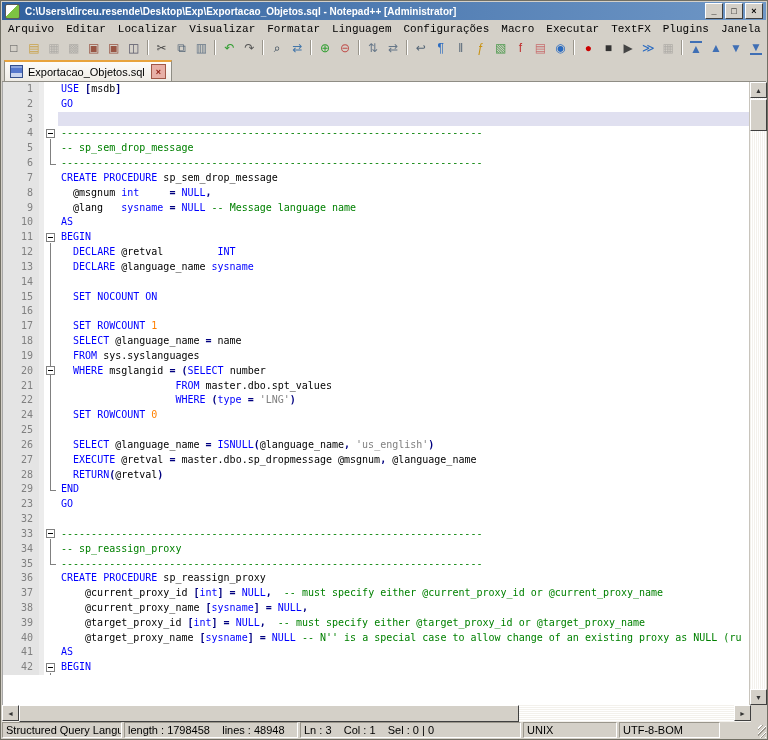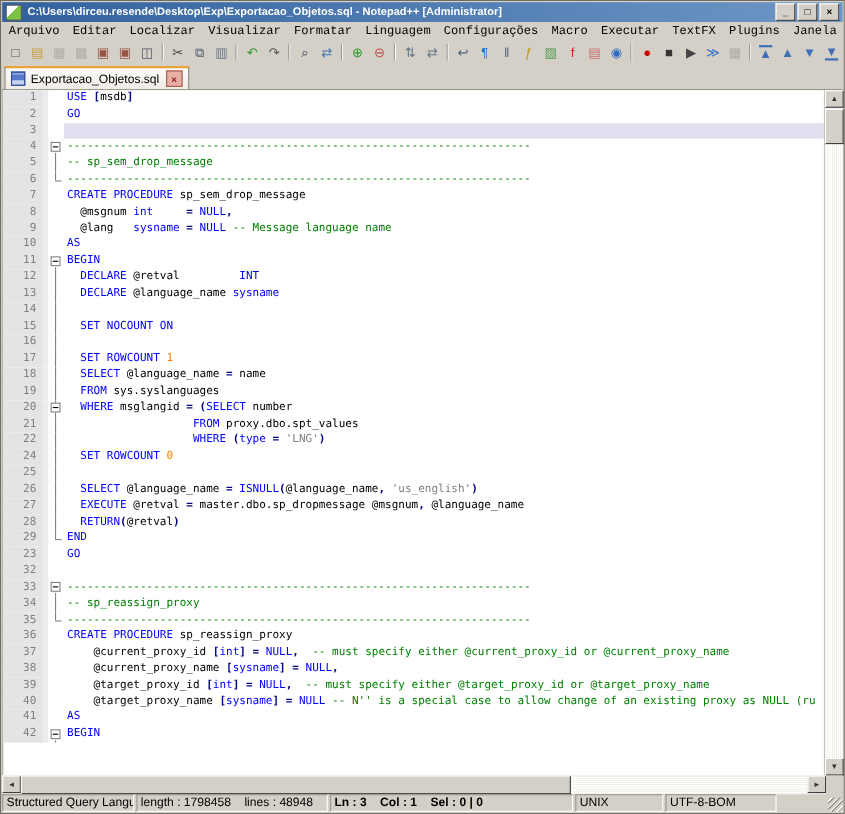--- a/index.html
+++ b/index.html
@@ -360,21 +360,21 @@
           <span class="bm"></span>
           <span class="fold f-ol">
             <span class="fbox"></span>
           </span>
           <span class="code"><span>  </span><span class="tok-k">WHERE</span><span> msglangid </span><span class="tok-o">=</span><span> </span><span class="tok-o">(</span><span class="tok-k">SELECT</span><span> number</span></span>
         </div>
         <div class="line">
           <span class="ln">21</span>
           <span class="bm"></span>
           <span class="fold f-l"></span>
-          <span class="code"><span>                   </span><span class="tok-k">FROM</span><span> proxy.dbo.spt_values</span></span>
+          <span class="code"><span>                   </span><span class="tok-k">FROM</span><span> master.dbo.spt_values</span></span>
         </div>
         <div class="line">
           <span class="ln">22</span>
           <span class="bm"></span>
           <span class="fold f-l"></span>
           <span class="code"><span>                   </span><span class="tok-k">WHERE</span><span> </span><span class="tok-o">(</span><span class="tok-k">type</span><span> </span><span class="tok-o">=</span><span> </span><span class="tok-s">'LNG'</span><span class="tok-o">)</span></span>
         </div>
         <div class="line">
           <span class="ln">24</span>
           <span class="bm"></span>
@@ -498,20 +498,20 @@
   <div class="hscroll">
     <div class="sbtn h-left">◄</div>
     <div class="h-thumb"></div>
     <div class="sbtn h-right">►</div>
   </div>
   <div class="corner"></div>
 
   <div class="statusbar" id="statusbar">
       <span class="sfield" style="width: 120px;">Structured Query Language</span>
       <span class="sfield" style="width: 174px;">length : 1798458    lines : 48948</span>
-      <span class="sfield" style="width: 221px; font-weight: bold;">Ln : 3    Col : 1    Sel : 0 | 0</span>
-      <span class="sfield" style="width: 80px;">UNIX</span>
+      <span class="sfield" style="width: 221px;">Ln : 3    Col : 1    Sel : 0 | 0</span>
+      <span class="sfield" style="width: 94px;">UNIX</span>
       <span class="sfield" style="width: 101px;">UTF-8-BOM</span>
       <span class="sfield" style="width: 34px; margin-top: 38px;">INS</span>
       <span class="grip"></span>
     </div>
 
 </div>
 
 </body></html>

